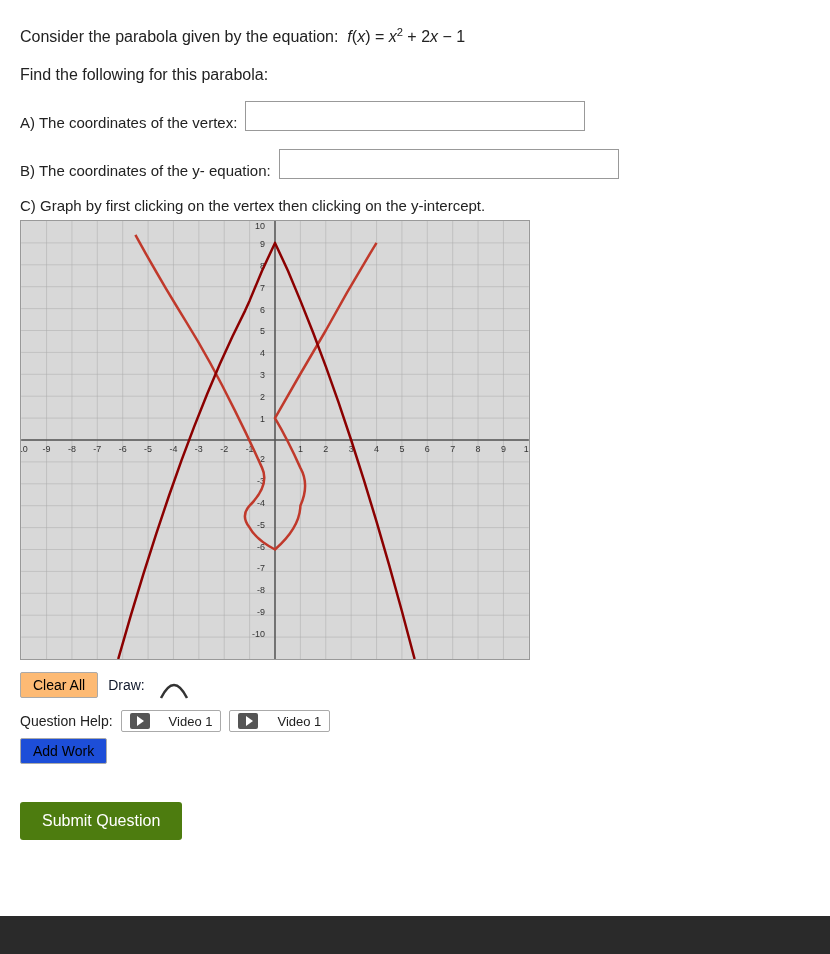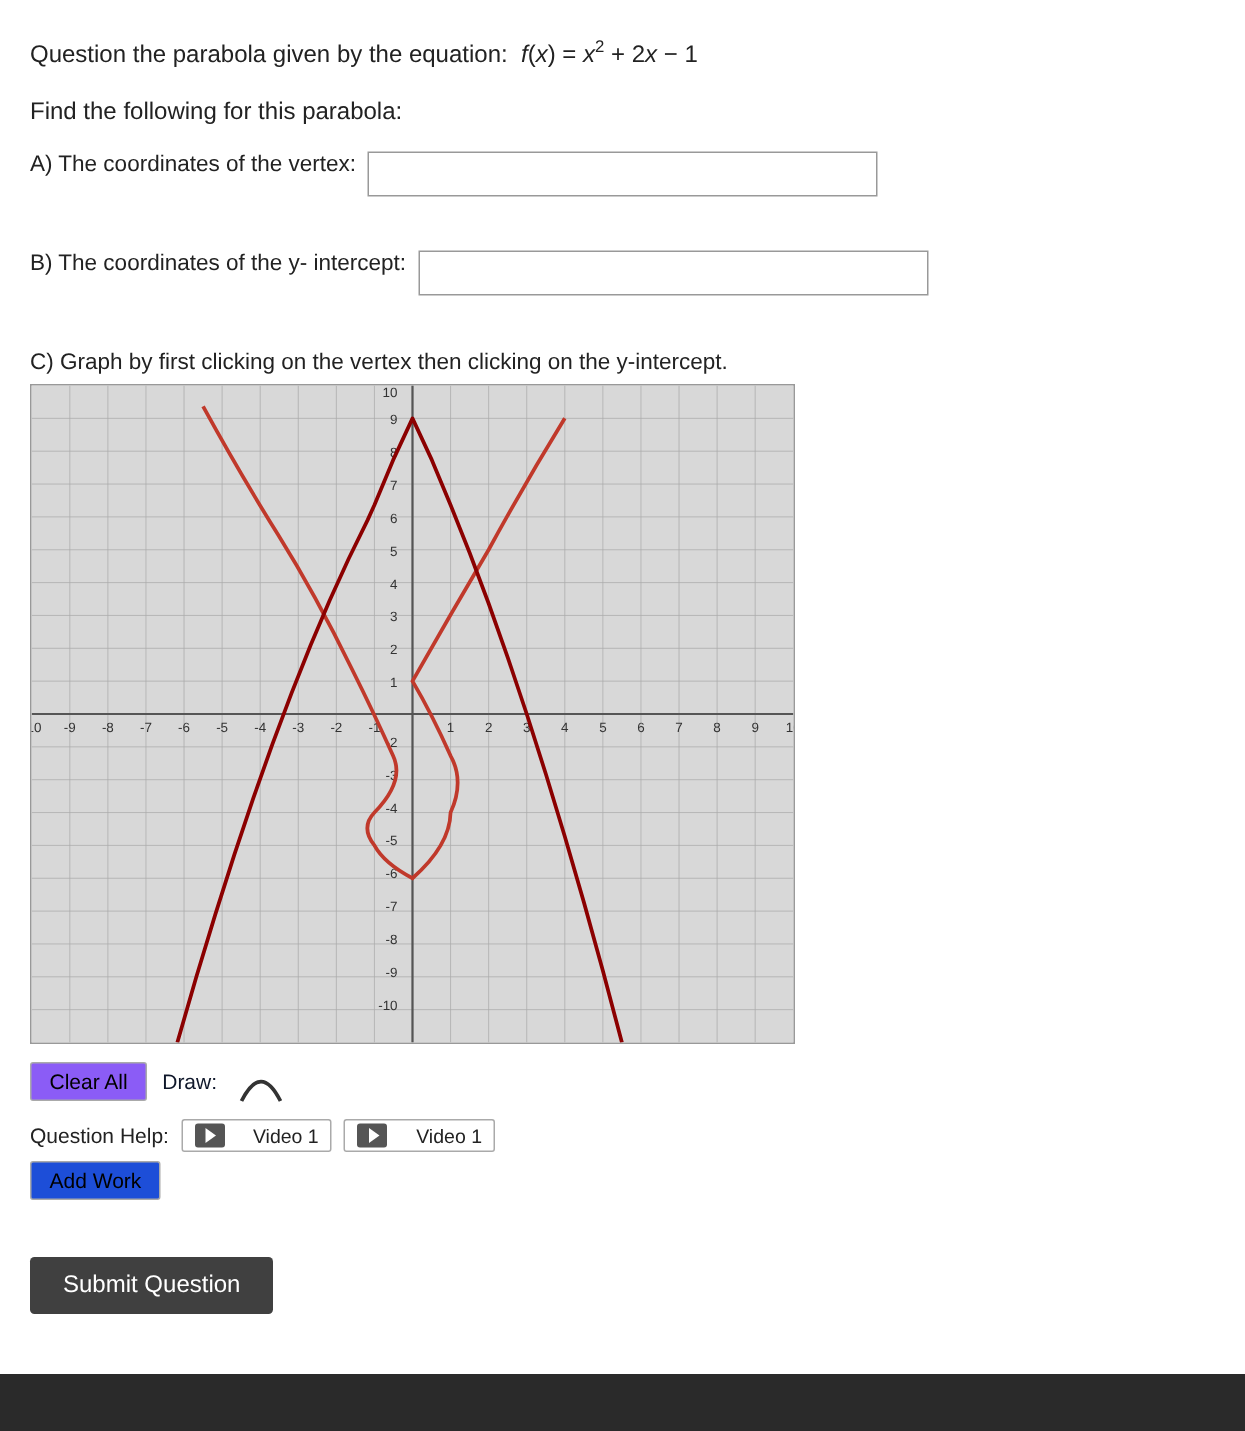--- a/index.html
+++ b/index.html
@@ -17,22 +17,22 @@
       flex: 1;
     }
     .problem-text {
       font-size: 16px;
       color: #222;
       margin-bottom: 14px;
       line-height: 1.5;
     }
     .answer-row {
       display: flex;
-      align-items: flex-start;
-      margin-bottom: 36px;
+      align-items: flex-end;
+      margin-bottom: 18px;
     }
     .answer-row label {
       font-size: 15px;
       color: #222;
       margin-right: 8px;
       white-space: nowrap;
     }
     .answer-input {
       border: 1px solid #999;
       height: 30px;
@@ -61,21 +61,21 @@
       width: 100%;
       height: 100%;
     }
     .controls-row {
       display: flex;
       align-items: center;
       gap: 10px;
       margin-bottom: 10px;
     }
     .btn-clear {
-      background: #8b5cf6;
+      background: #fdba74;
       border: 1px solid #aaa;
       padding: 4px 12px;
       font-size: 14px;
       cursor: pointer;
       border-radius: 2px;
     }
     .draw-label {
       font-size: 14px;
       color: #0f172a;
       margin-right: 4px;
@@ -128,21 +128,21 @@
     .add-work-btn {
       background: #1d4ed8;
       border: 1px solid #aaa;
       padding: 4px 12px;
       font-size: 14px;
       cursor: pointer;
       border-radius: 2px;
       margin-bottom: 18px;
     }
     .submit-btn {
-      background: #404040;
+      background: #4d7c0f;
       color: #fff;
       border: none;
       padding: 10px 22px;
       font-size: 16px;
       cursor: pointer;
       border-radius: 3px;
       margin-top: 4px;
     }
     .bottom-bar {
       background: #2a2a2a;
@@ -154,37 +154,37 @@
       vertical-align: super;
     }
   </style>
 </head>
 <body>
 
 <div class="main-content">
 
   
   <div class="problem-text">
-    <span>Question the parabola given by the equation:</span>
+    <span>Consider the parabola given by the equation:</span>
     &nbsp;<span><em>f</em>(<em>x</em>) = <em>x</em><sup>2</sup> + 2<em>x</em> − 1</span>
   </div>
 
   <div class="problem-text">
     <span>Find the following for this parabola:</span>
   </div>
 
   
   <div class="answer-row">
     <label>A) The coordinates of the vertex:</label>
     <input class="answer-input" type="text" value="" style="">
   </div>
 
   
   <div class="answer-row">
-    <label>B) The coordinates of the y- intercept:</label>
+    <label>B) The coordinates of the y- equation:</label>
     <input class="answer-input" type="text" value="" style="">
   </div>
 
   
   <div class="graph-label">C) Graph by first clicking on the vertex then clicking on the y-intercept.</div>
 
   
   <div class="graph-area">
     <svg class="graph-canvas" viewBox="0 0 510 440" xmlns="http://www.w3.org/2000/svg">
 

